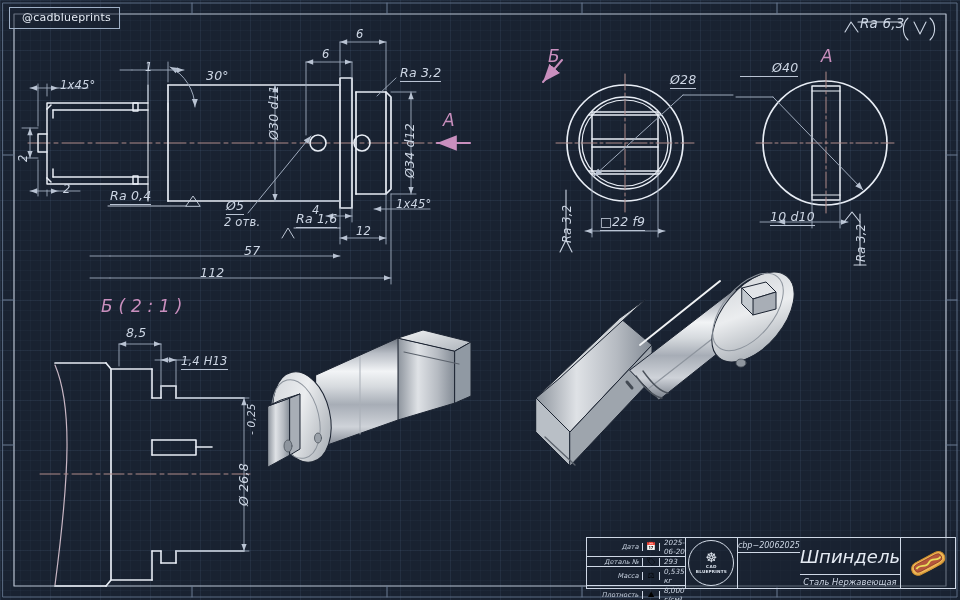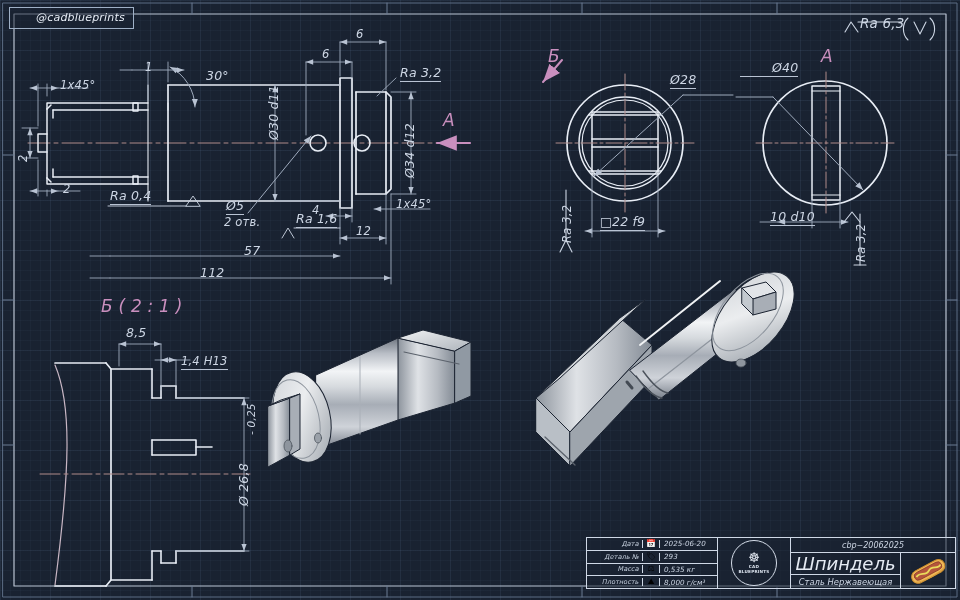--- a/index.html
+++ b/index.html
@@ -59,37 +59,37 @@
     width:72px;display:flex;align-items:center;justify-content:center;
     border-right:1px solid #cfd8e6;
   }
   .logo-circle{
     width:44px;height:44px;border-radius:50%;border:1.2px solid #d5dde9;
     display:flex;flex-direction:column;align-items:center;justify-content:center;
   }
   .logo-glyph{font-size:13px;color:#e3e9f2;line-height:1;margin-bottom:1px;}
   .logo-t1{font-size:4.2px;color:#dbe3ee;letter-spacing:.3px;line-height:1.15;font-weight:bold;}
   .logo-t2{font-size:4.2px;color:#dbe3ee;letter-spacing:.2px;line-height:1.15;font-weight:bold;}
-  #tb-right{flex:1;display:flex;flex-direction:column;}
+  #tb-right{flex:1;display:flex;flex-direction:row;}
   #tb-code{height:14px;display:flex;align-items:center;justify-content:center;border-bottom:1px solid #cfd8e6;}
   #tb-code span{font-size:8px;font-style:italic;color:#cdd6e4;}
   #tb-mid{flex:1;display:flex;}
   #tb-namewrap{flex:1;display:flex;flex-direction:column;}
   #tb-name{flex:1;display:flex;align-items:center;justify-content:center;border-bottom:1px solid #cfd8e6;}
   #tb-name span{font-size:18px;font-style:italic;color:#e4eaf3;}
   #tb-mat{height:13px;display:flex;align-items:center;justify-content:center;}
   #tb-mat span{font-size:8.4px;font-style:italic;color:#cdd6e4;}
   #tb-hotdog{width:54px;border-left:1px solid #cfd8e6;display:flex;align-items:center;justify-content:center;}
 
   
   #tag{
     position:absolute;left:9px;top:7px;
-    padding:3px 8px 4px 26px;
+    padding:3px 8px 4px 12px;
     border:1px solid #9fb0c6;
-    color:#e6ecf5;font-size:11px;font-style:italic;
+    color:#e6ecf5;font-size:11px;
     background:rgba(25,34,49,.5);
     letter-spacing:.2px;
   }
 </style>
 </head>
 <body>
 
 <div id="sheet">
 
   <svg id="vec" viewBox="0 0 960 600">

